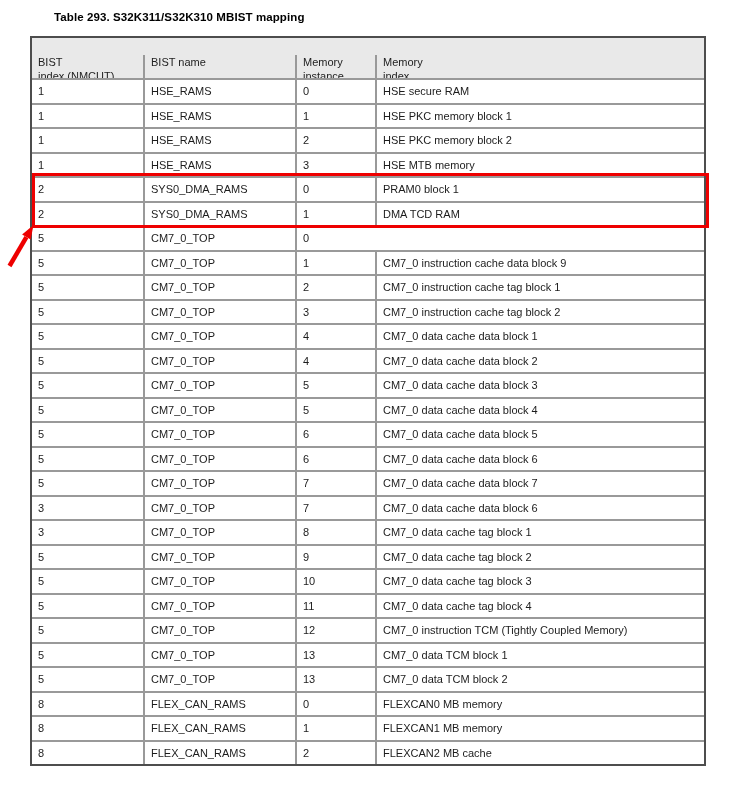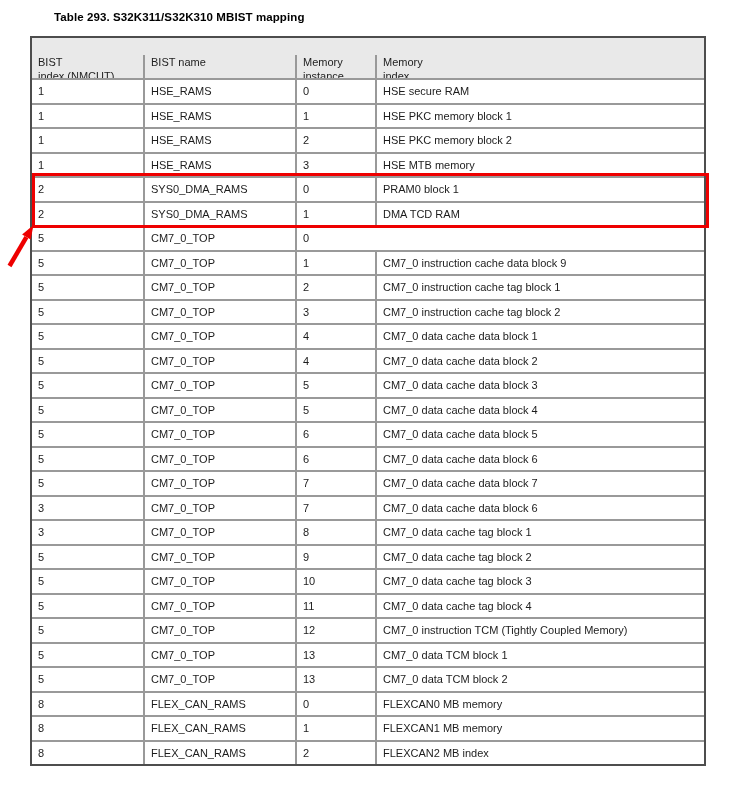--- a/index.html
+++ b/index.html
@@ -264,21 +264,21 @@
         <div class="row data-row">
           <div class="cell">8</div>
           <div class="cell">FLEX_CAN_RAMS</div>
           <div class="cell">1</div>
           <div class="cell">FLEXCAN1 MB memory</div>
         </div>
         <div class="row data-row">
           <div class="cell">8</div>
           <div class="cell">FLEX_CAN_RAMS</div>
           <div class="cell">2</div>
-          <div class="cell">FLEXCAN2 MB index</div>
+          <div class="cell">FLEXCAN2 MB cache</div>
         </div>
       </div>
   </div>
 
   <div class="hl-box"></div>
 
   <svg class="arrow-svg" viewBox="0 0 45 62" xmlns="http://www.w3.org/2000/svg">
     <line x1="9.5" y1="51" x2="26.4" y2="22.1" stroke-width="4.5"></line>
     <polygon points="33.5,10 30.7,24.6 22.1,19.6"></polygon>
   </svg>

